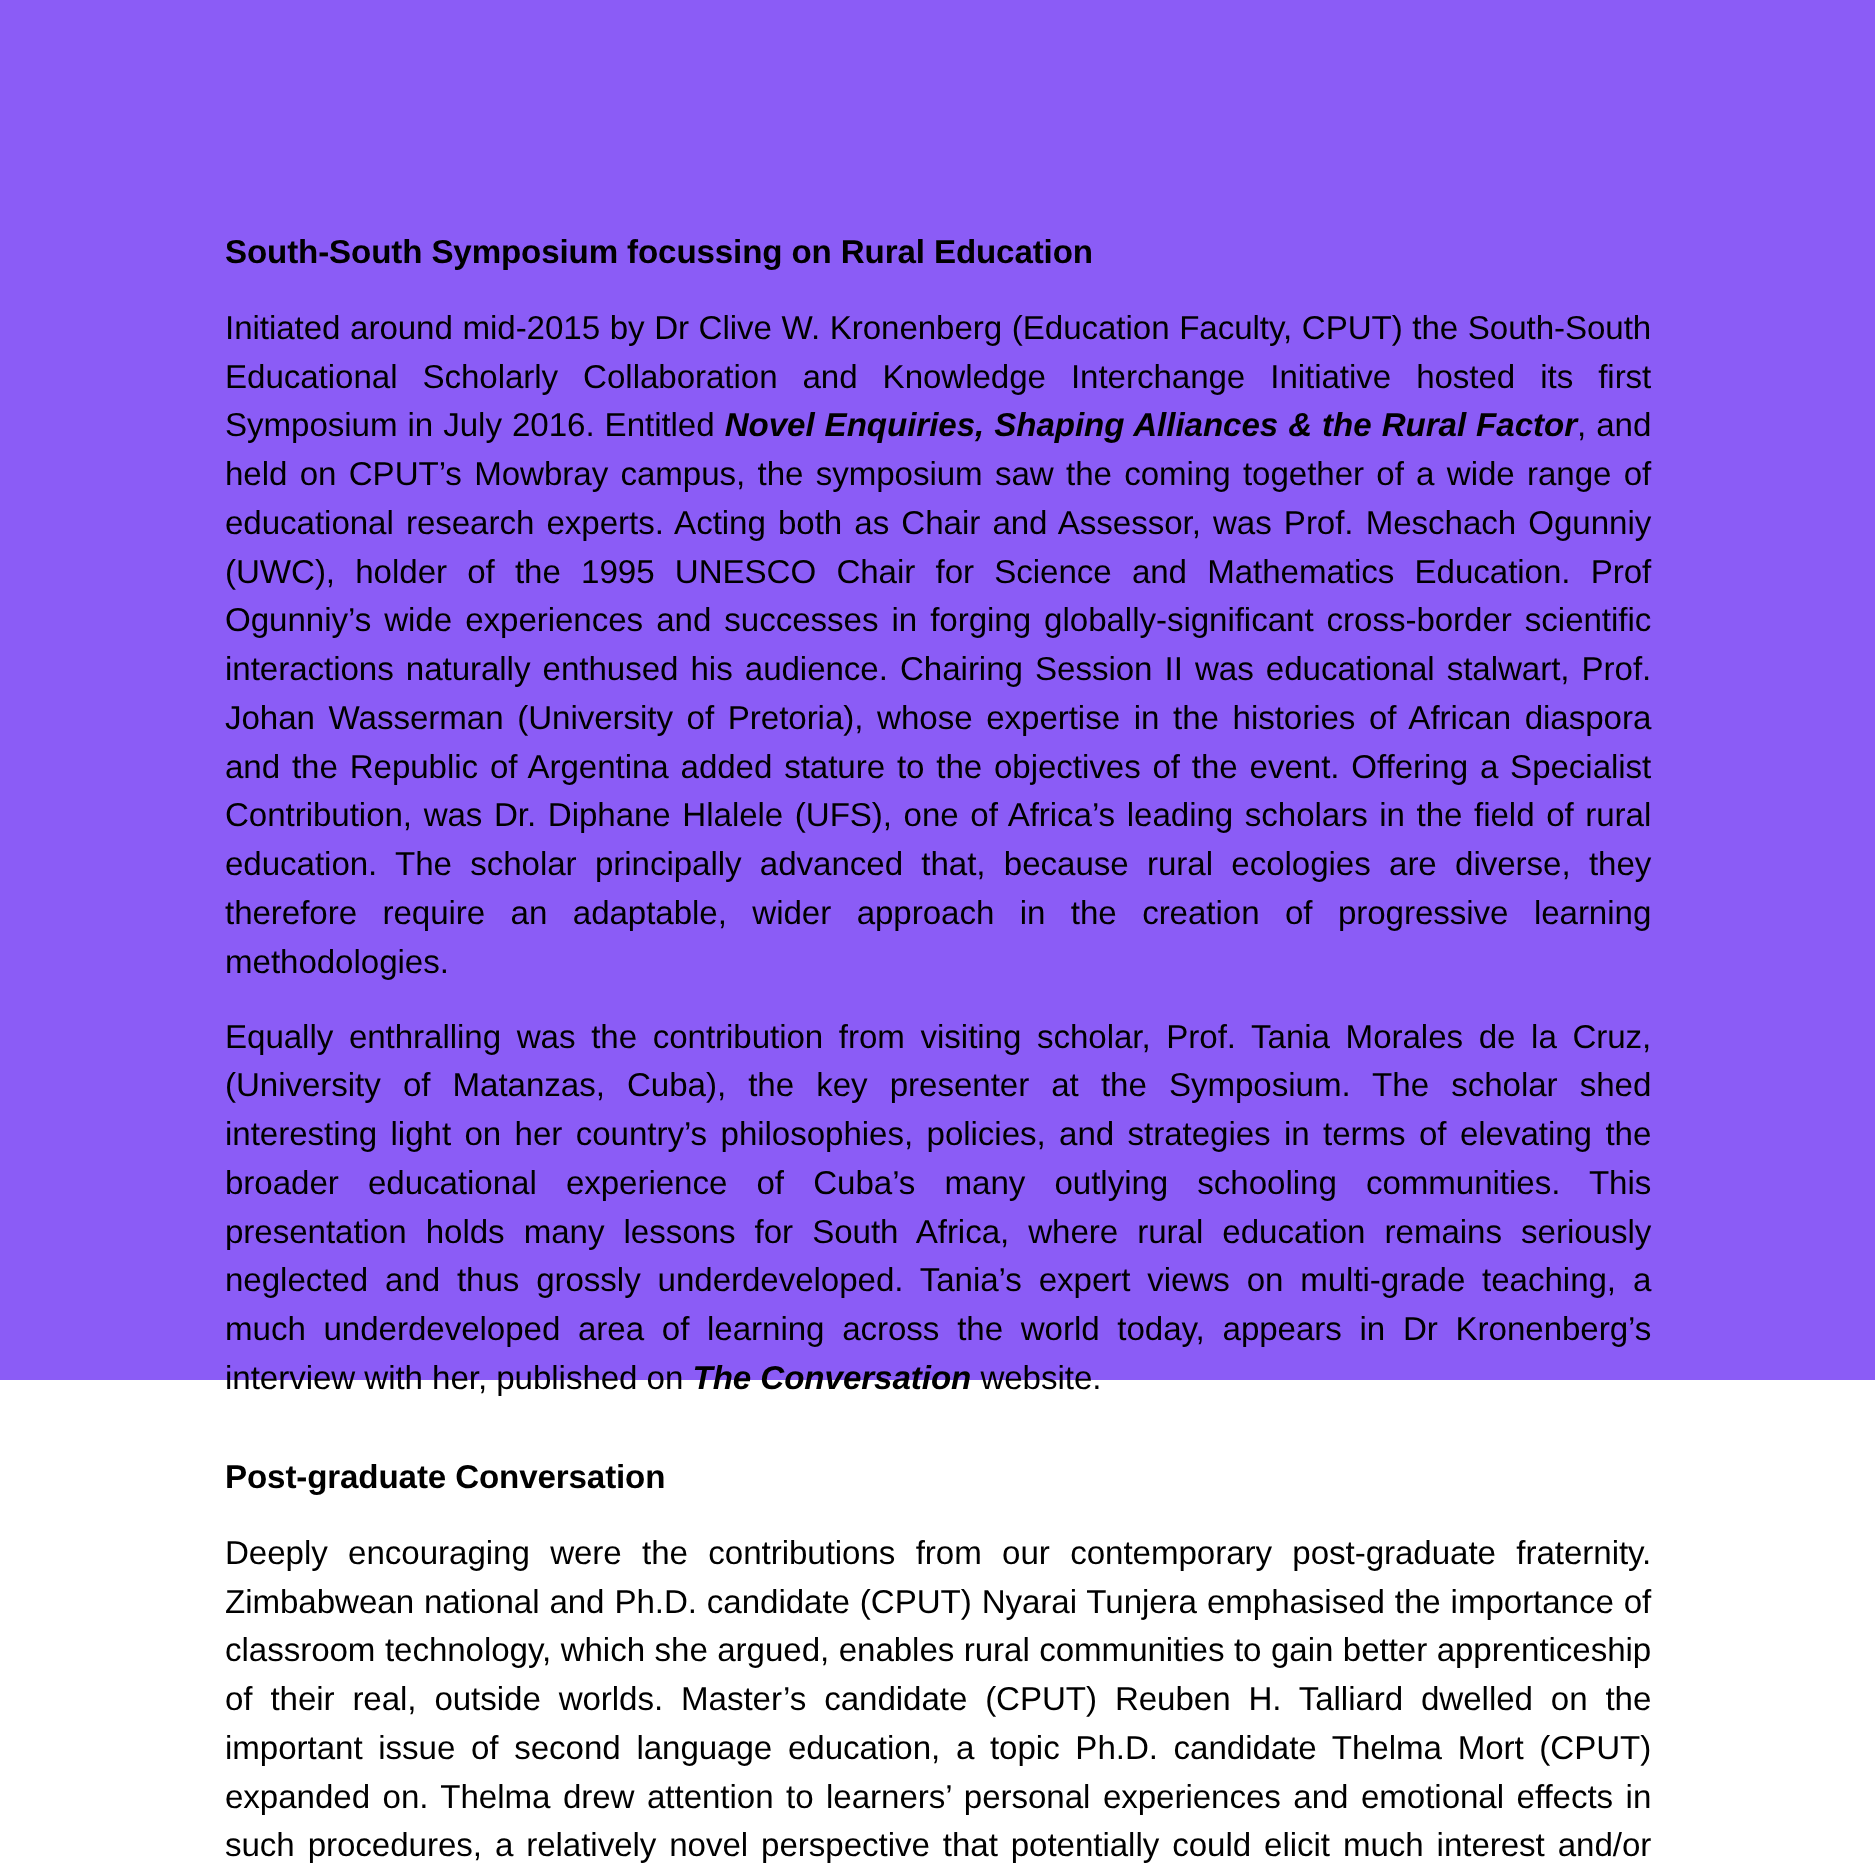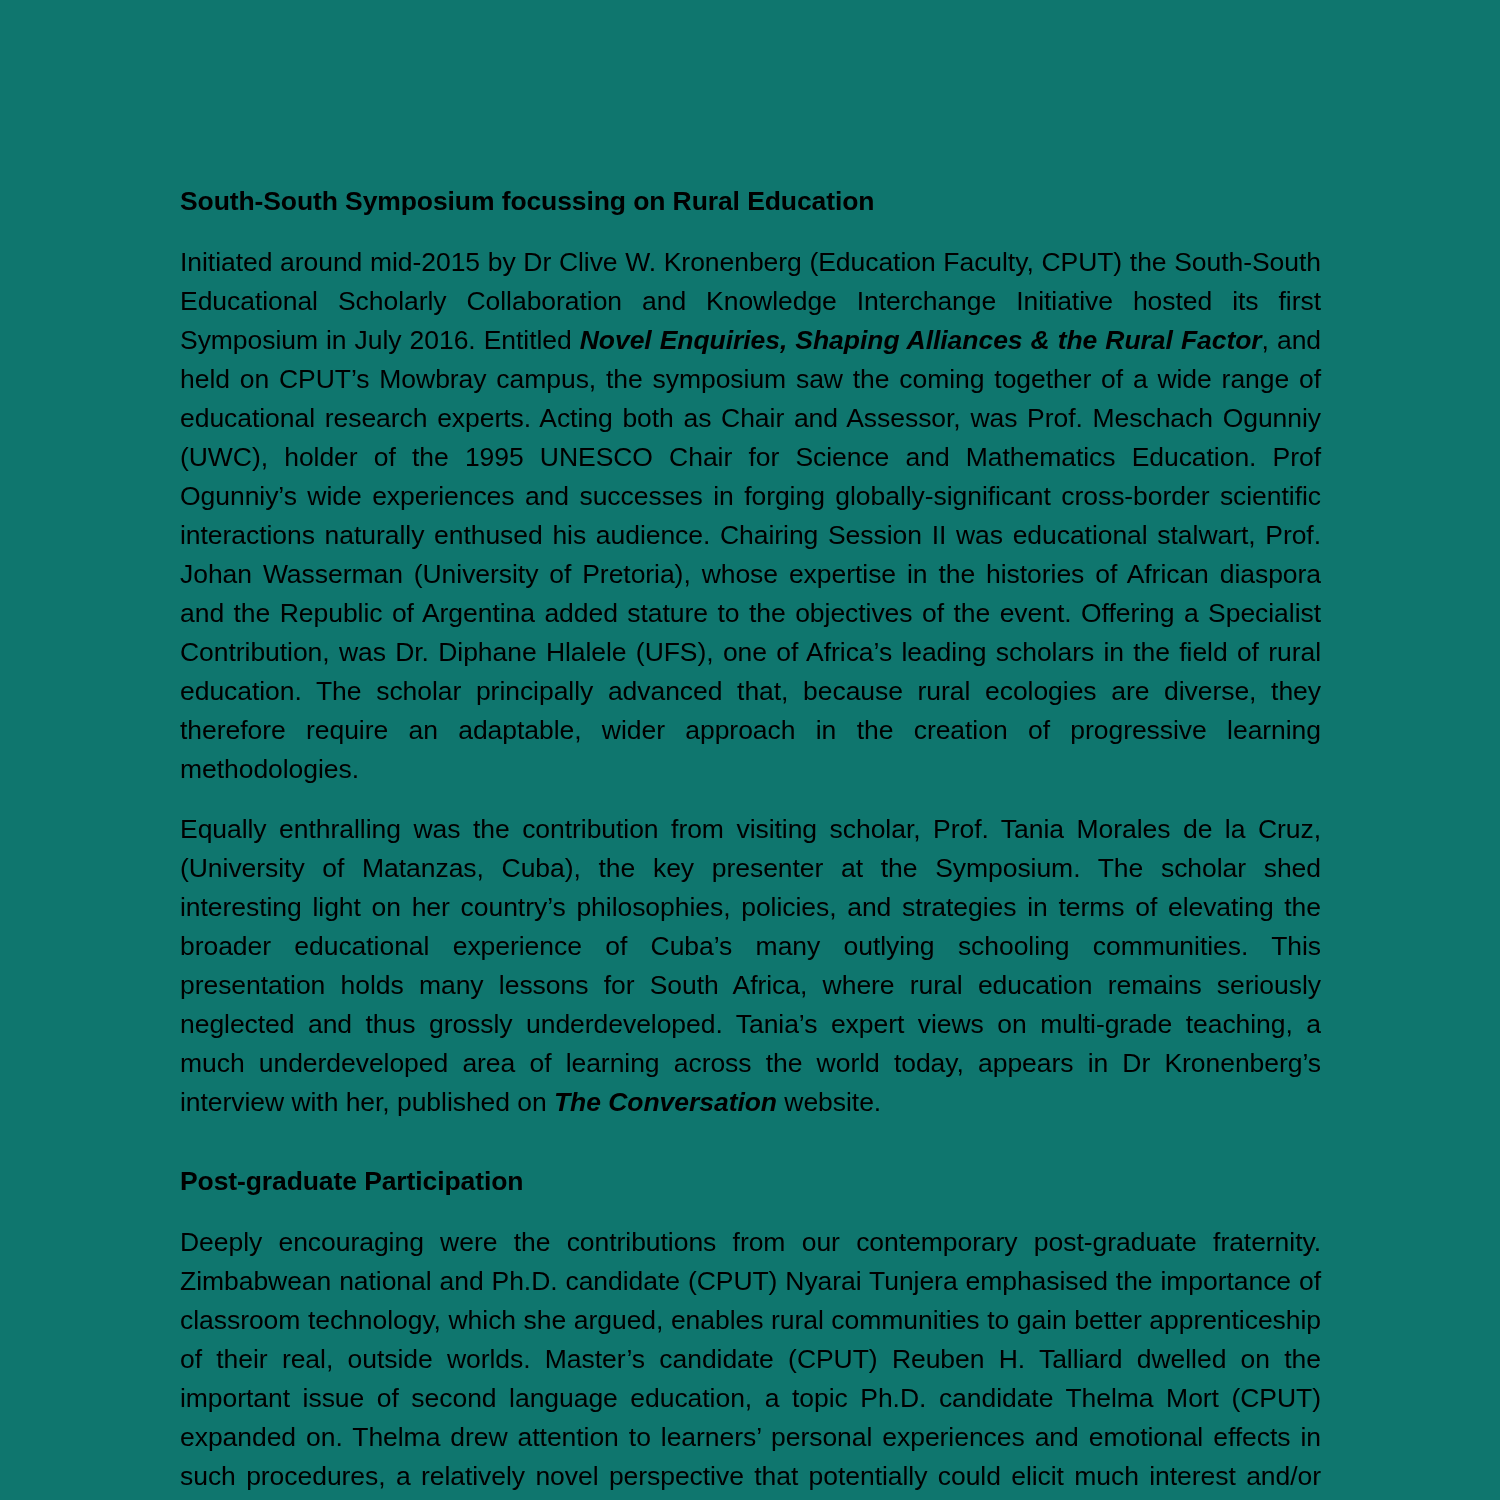--- a/index.html
+++ b/index.html
@@ -10,22 +10,22 @@
   body {
     width: 1500px;
     height: 1500px;
     font-family: "Liberation Sans", sans-serif;
     color: #000000;
     overflow: hidden;
   }
   .page {
     position: relative;
     width: 1500px;
-    height: 1500px;
-    background: #0f766e;
+    height: 1104px;
+    background: #8b5cf6;
     box-sizing: border-box;
   }
   .content {
     position: absolute;
     left: 180px;
     top: 182px;
     width: 1141px;
   }
   .heading {
     font-size: 26.5px;
@@ -66,20 +66,20 @@
     <h2 class="heading">South-South Symposium focussing on Rural Education</h2>
 
     <p class="para">
       <span>Initiated around mid-2015 by Dr Clive W. Kronenberg (Education Faculty, CPUT) the South-South Educational Scholarly Collaboration and Knowledge Interchange Initiative hosted its first Symposium in July 2016. Entitled </span><span class="it">Novel Enquiries, Shaping Alliances &amp; the Rural Factor</span><span>, and held on CPUT’s Mowbray campus, the symposium saw the coming together of a wide range of educational research experts. Acting both as Chair and Assessor, was Prof. Meschach Ogunniy (UWC), holder of the 1995 UNESCO Chair for Science and Mathematics Education. Prof Ogunniy’s wide experiences and successes in forging globally-significant cross-border scientific interactions naturally enthused his audience. Chairing Session II was educational stalwart, Prof. Johan Wasserman (University of Pretoria), whose expertise in the histories of African diaspora and the Republic of Argentina added stature to the objectives of the event. Offering a Specialist Contribution, was Dr. Diphane Hlalele (UFS), one of Africa’s leading scholars in the field of rural education. The scholar principally advanced that, because rural ecologies are diverse, they therefore require an adaptable, wider approach in the creation of progressive learning methodologies.</span>
     </p>
 
     <p class="para">
       <span>Equally enthralling was the contribution from visiting scholar, Prof. Tania Morales de la Cruz, (University of Matanzas, Cuba), the key presenter at the Symposium. The scholar shed interesting light on her country’s philosophies, policies, and strategies in terms of elevating the broader educational experience of Cuba’s many outlying schooling communities. This presentation holds many lessons for South Africa, where rural education remains seriously neglected and thus grossly underdeveloped. Tania’s expert views on multi-grade teaching, a much underdeveloped area of learning across the world today, appears in Dr Kronenberg’s interview with her, published on </span><span class="it">The Conversation</span><span> website.</span>
     </p>
 
-    <h2 class="heading subsequent">Post-graduate Participation</h2>
+    <h2 class="heading subsequent">Post-graduate Conversation</h2>
 
     <p class="para">
       <span>Deeply encouraging were the contributions from our contemporary post-graduate fraternity. Zimbabwean national and Ph.D. candidate (CPUT) Nyarai Tunjera emphasised the importance of classroom technology, which she argued, enables rural communities to gain better apprenticeship of their real, outside worlds. Master’s candidate (CPUT) Reuben H. Talliard dwelled on the important issue of second language education, a topic Ph.D. candidate Thelma Mort (CPUT) expanded on. Thelma drew attention to learners’ personal experiences and emotional effects in such procedures, a relatively novel perspective that potentially could elicit much interest and/or input from our southern, Spanish-speaking neighbours.</span>
     </p>
 
   </div>
 </div>
 
 </body></html>

